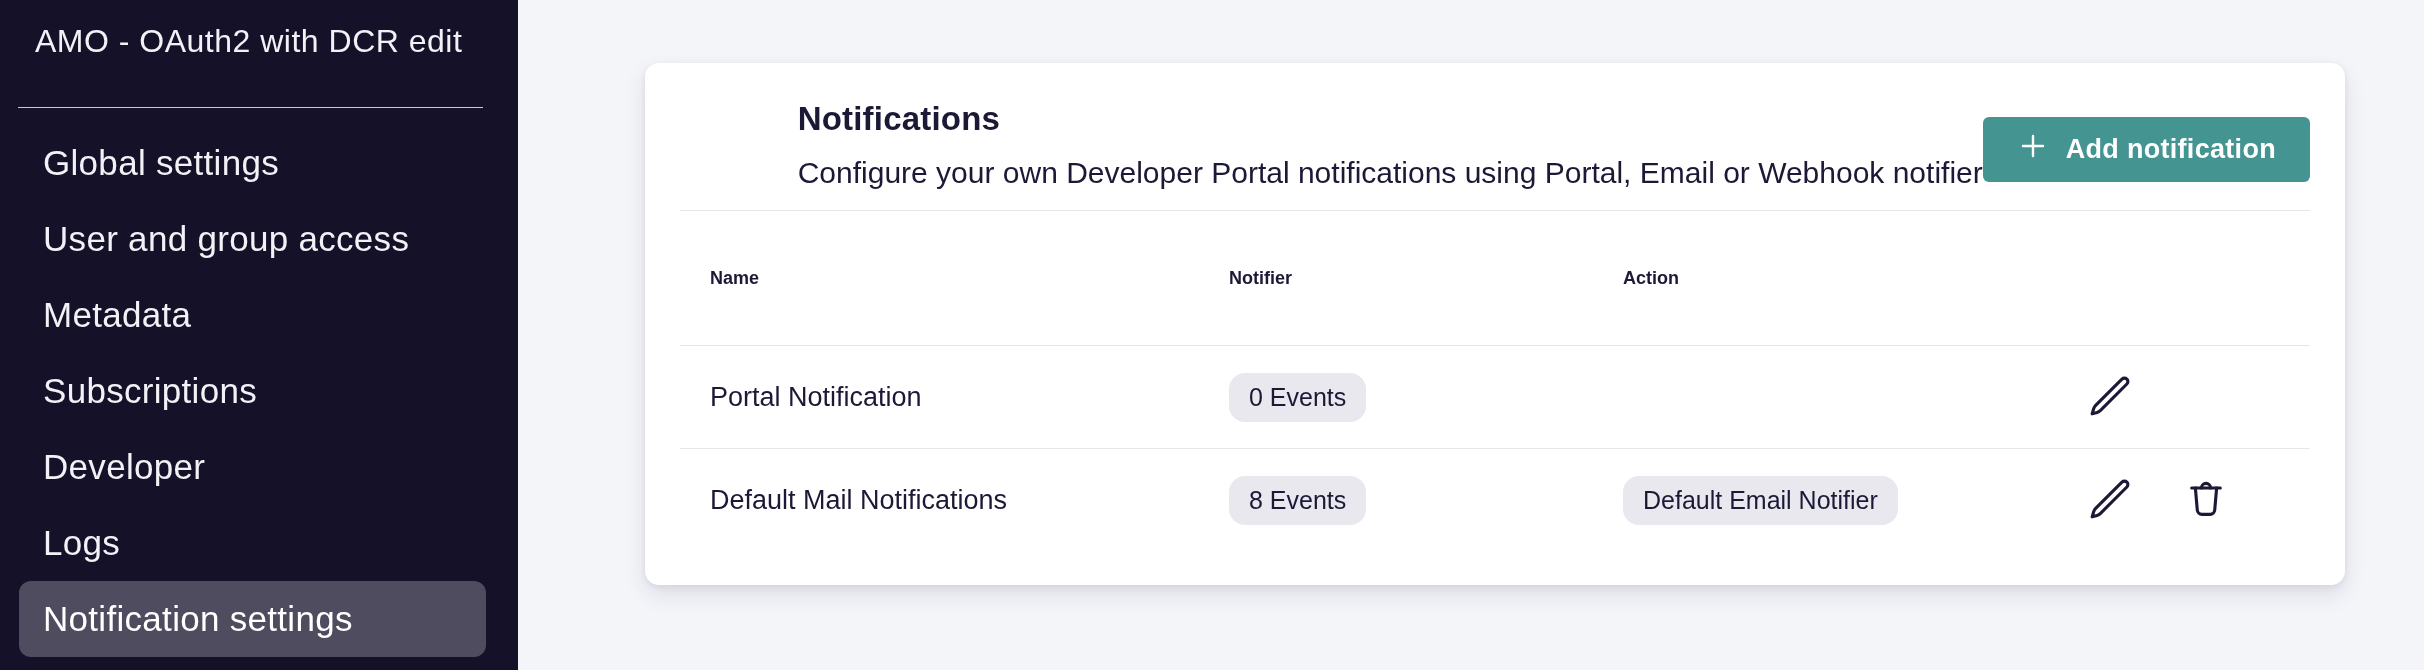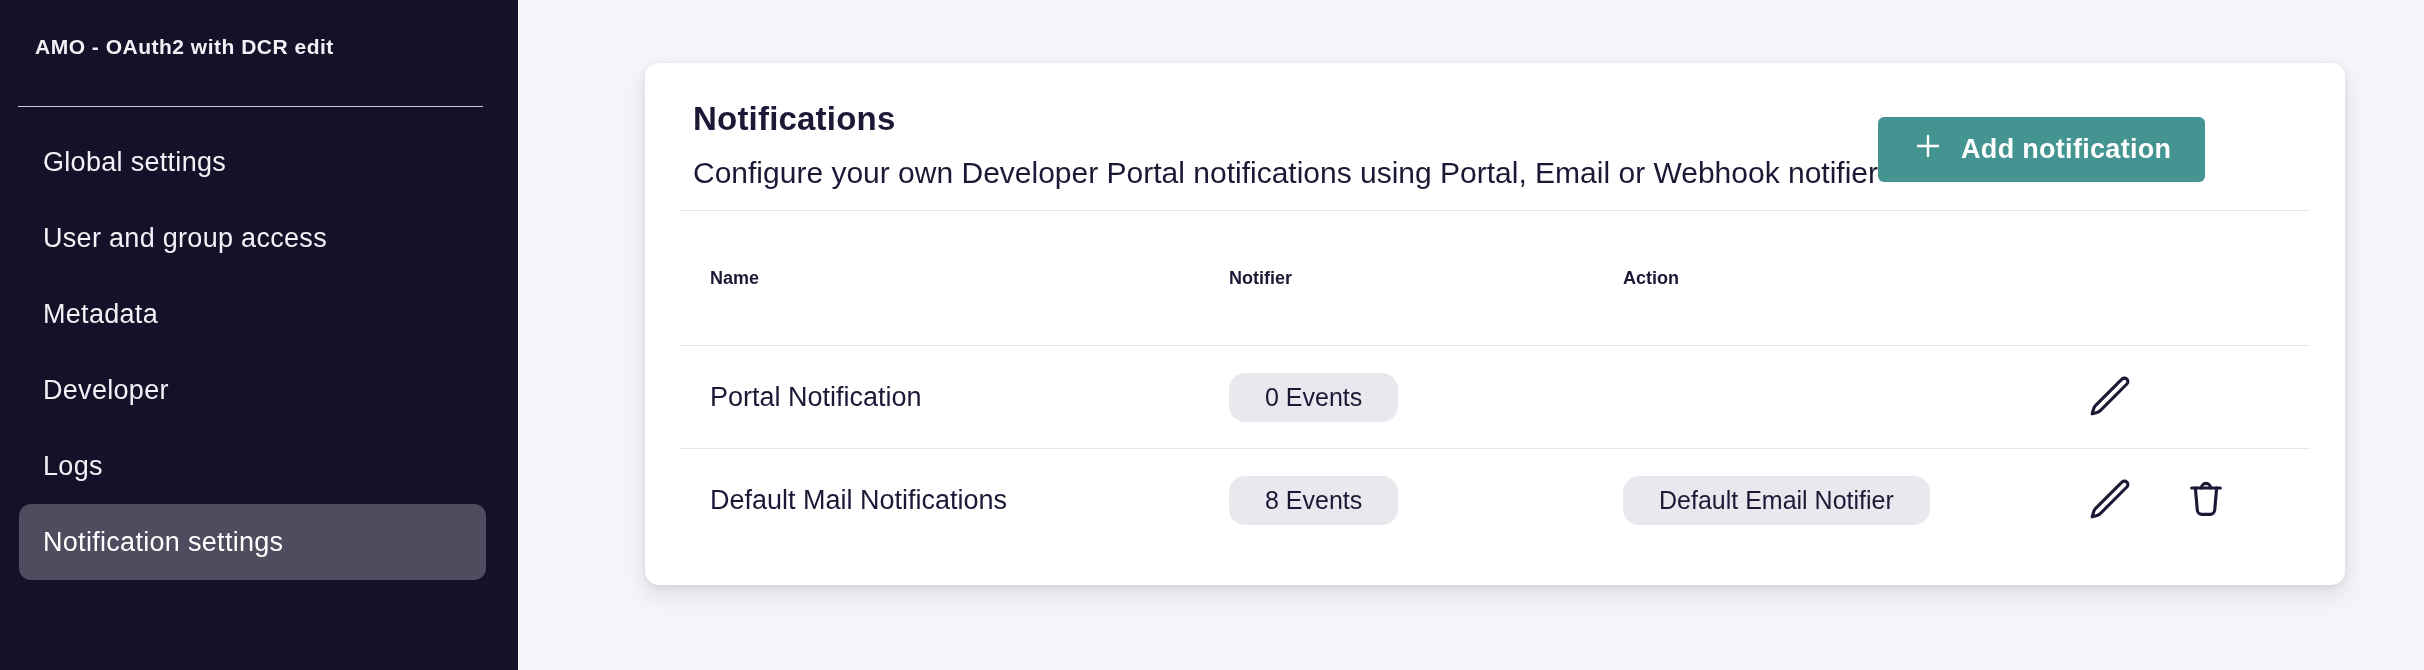--- a/index.html
+++ b/index.html
@@ -11,51 +11,50 @@
     font-family:"Liberation Sans", sans-serif;
     color:#1b1936;
   }
 
   
   .sidebar {
     width:518px; height:670px; flex-shrink:0;
     background:#141129; color:#f1f1f6;
   }
   .sidebar-title {
-    margin:35px 35px 0 35px;
-    font-size:21px; letter-spacing:0.5px;
+    margin:23px 35px 0 35px;
+    font-size:32px; letter-spacing:0.5px;
     white-space:nowrap;
-    font-weight:bold;
   }
   .sidebar-divider {
     height:1px; background:#c9cad4;
     margin:47px 35px 0 18px;
   }
   .menu { margin-top:17px; }
   .menu-item {
     height:76px; margin:0 32px 0 19px;
     border-radius:12px;
     display:flex; align-items:center;
     padding-left:24px;
-    font-size:27px; letter-spacing:0.3px;
+    font-size:35px; letter-spacing:0.3px;
     cursor:pointer; white-space:nowrap;
   }
   .menu-item.active { background:#4f4c5f; color:#ffffff; }
 
   
   .main { flex:1; position:relative; }
   .card {
     position:absolute; left:127px; top:63px;
     width:1700px; height:522px;
     background:#ffffff; border-radius:14px;
     box-shadow:0 10px 22px rgba(30,30,70,0.10), 0 2px 6px rgba(30,30,70,0.08);
   }
   .card-top {
-    height:147px; padding:36px 35px 0 48px;
-    display:flex; justify-content:flex-start; align-items:flex-start;
+    height:147px; padding:36px 35px 0 35px;
+    display:flex; justify-content:flex-end; align-items:flex-start;
   }
   .card-title {
     font-size:33px; font-weight:bold; letter-spacing:0.2px;
     margin:0; line-height:1.2;
   }
   .card-subtitle {
     font-size:30px; margin-top:16px; line-height:1.2;
   }
   .add-btn {
     margin-top:18px; height:65px; padding:0 34px;
@@ -76,21 +75,21 @@
     align-items:center;
   }
   .thead { height:134px; font-weight:bold; font-size:18px; }
   .trow  { height:102px; font-size:27px; }
   .trow.last { height:103px; }
 
   .badge {
     display:inline-block;
     background:#e8e8ee; color:#1b1936;
     border-radius:16px;
-    padding:10px 36px;
+    padding:10px 20px;
     font-size:25px;
     justify-self:start;
   }
 
   .actions { display:flex; align-items:center; gap:50px; }
   .icon-btn {
     background:none; border:none; padding:0; margin:0;
     width:46px; height:46px; cursor:pointer;
     display:flex; align-items:center; justify-content:center;
   }
@@ -100,20 +99,21 @@
 </head>
 <body>
 
 <nav class="sidebar">
   <div class="sidebar-title">AMO - OAuth2 with DCR edit</div>
   <div class="sidebar-divider"></div>
   <div class="menu">
     <div class="menu-item">Global settings</div>
     <div class="menu-item">User and group access</div>
     <div class="menu-item">Metadata</div>
+    <div class="menu-item">Subscriptions</div>
     <div class="menu-item">Developer</div>
     <div class="menu-item">Logs</div>
     <div class="menu-item active">Notification settings</div>
   </div>
 </nav>
 
 <main class="main">
   <section class="card">
 
     <div class="card-top">

